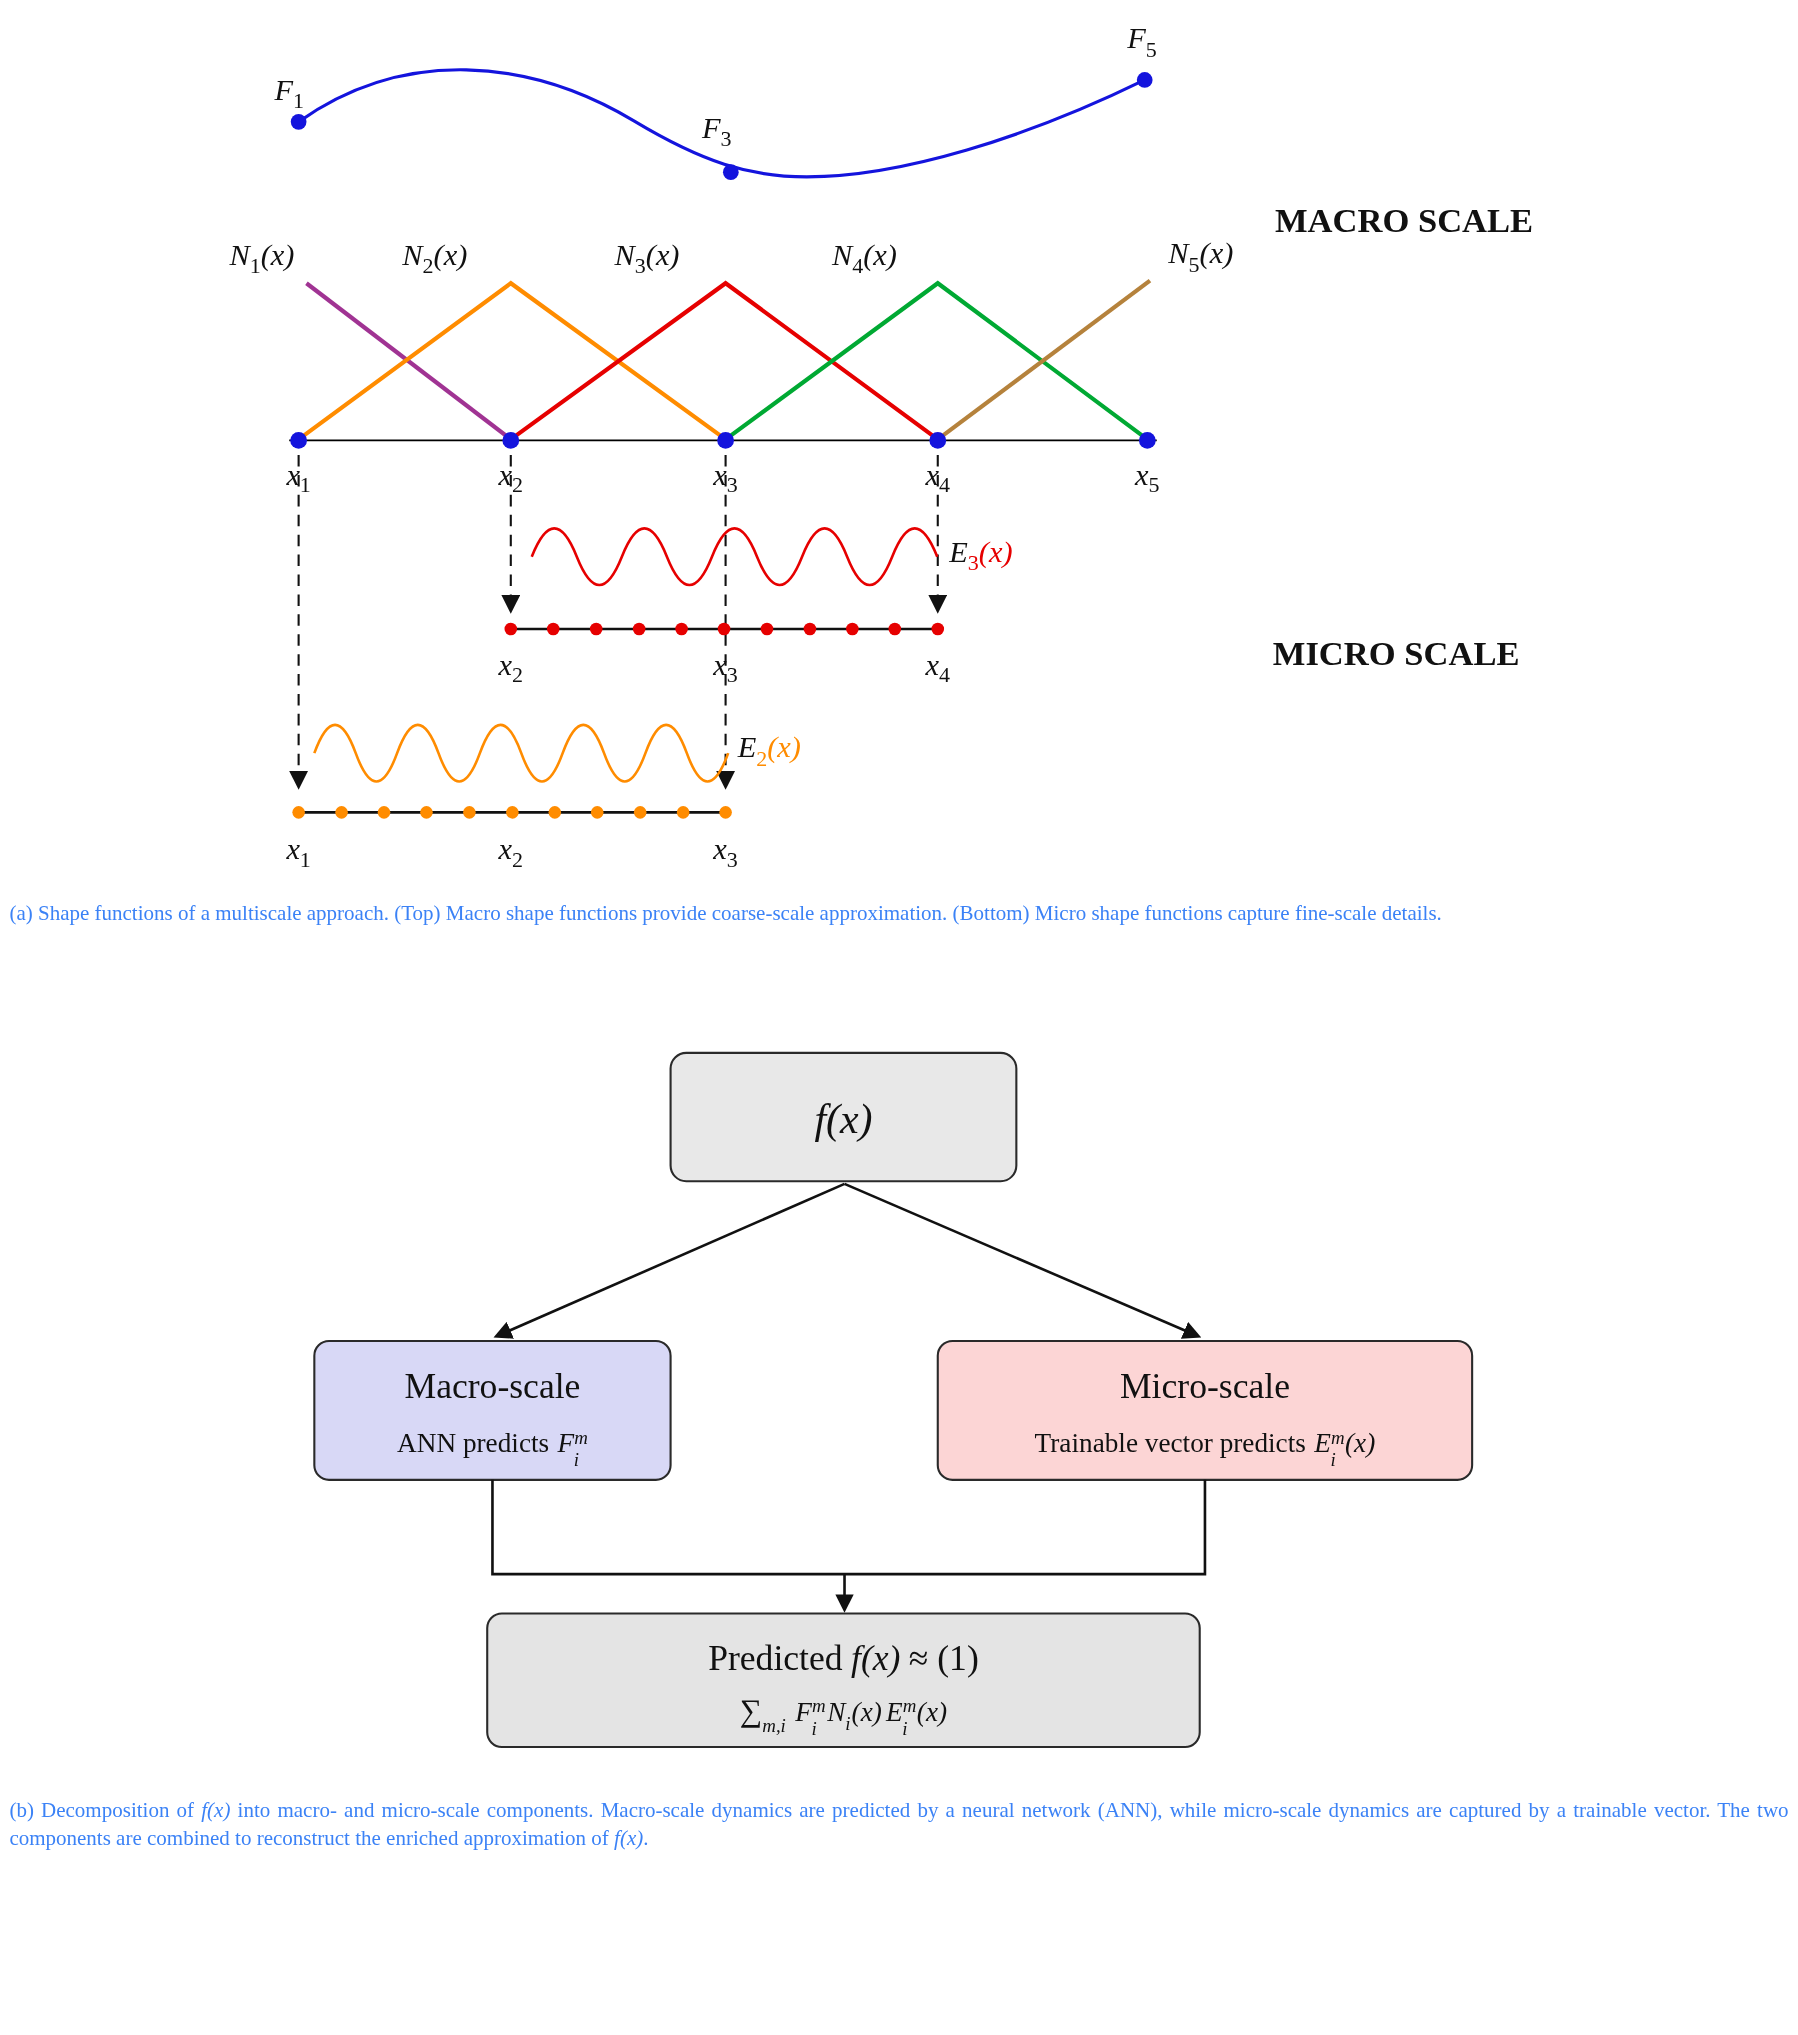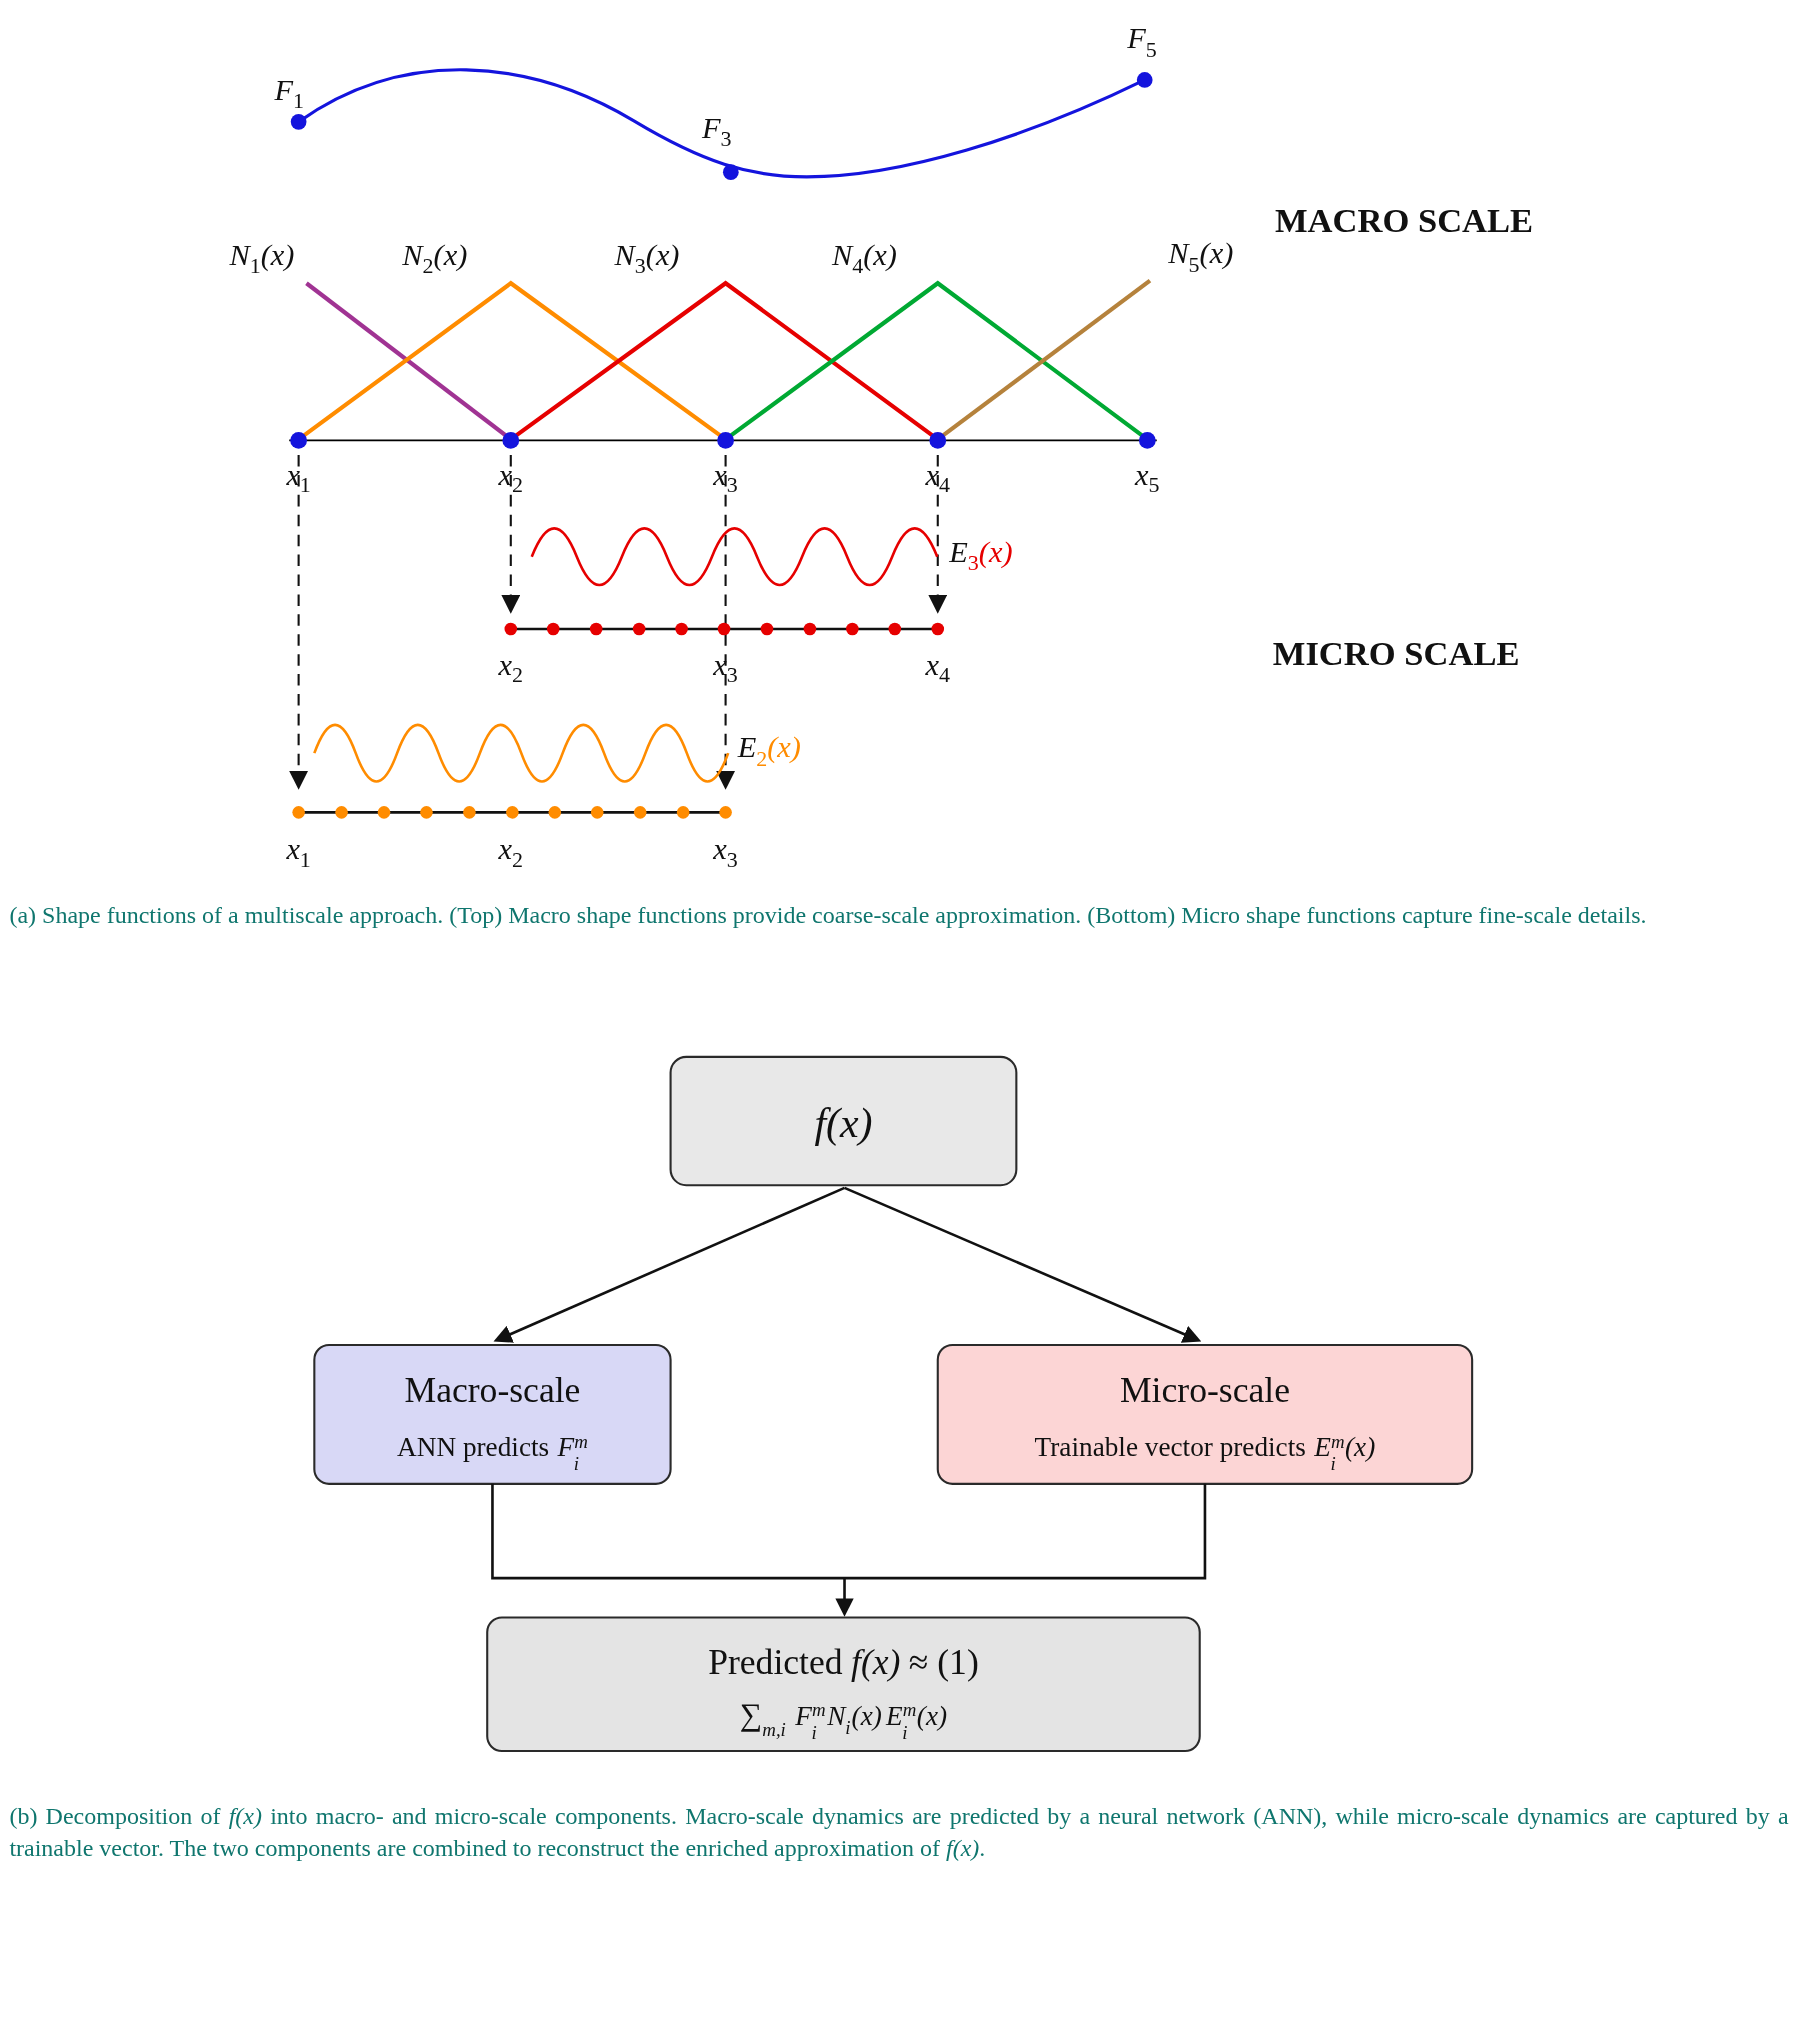--- a/index.html
+++ b/index.html
@@ -13,21 +13,21 @@
   .scale { font-weight:bold; font-size:66px; font-style:normal; }
 
   
   .boxtitle { font-size:68px; }
   .boxsub   { font-size:52px; }
   .fxbig    { font-size:80px; font-style:italic; }
   .it       { font-style:italic; }
   .ss       { font-size:36px; font-style:italic; }
   .sum      { font-size:60px; font-style:normal; }
 
-  .caption { font-size:24px; line-height:1.32; text-align:justify; padding:13.6px 9.4px 0 9.4px; color:#0f766e; }
+  .caption { font-size:21px; line-height:1.32; text-align:justify; padding:13.6px 9.4px 0 9.4px; color:#3b82f6; }
   .caption .it { font-style:italic; }
   #caption-b { padding-top:21px; padding-bottom:15.7px; }
 </style>
 </head>
 <body>
 
 <svg width="1798" height="886" viewBox="0 0 3432 1690">
   <defs>
     <marker id="ah1" viewBox="0 0 10 10" refX="7.5" refY="5" markerWidth="9" markerHeight="9" orient="auto-start-reverse" markerUnits="strokeWidth">
       <path d="M0 0 L10 5 L0 10 z" fill="#111"></path>

